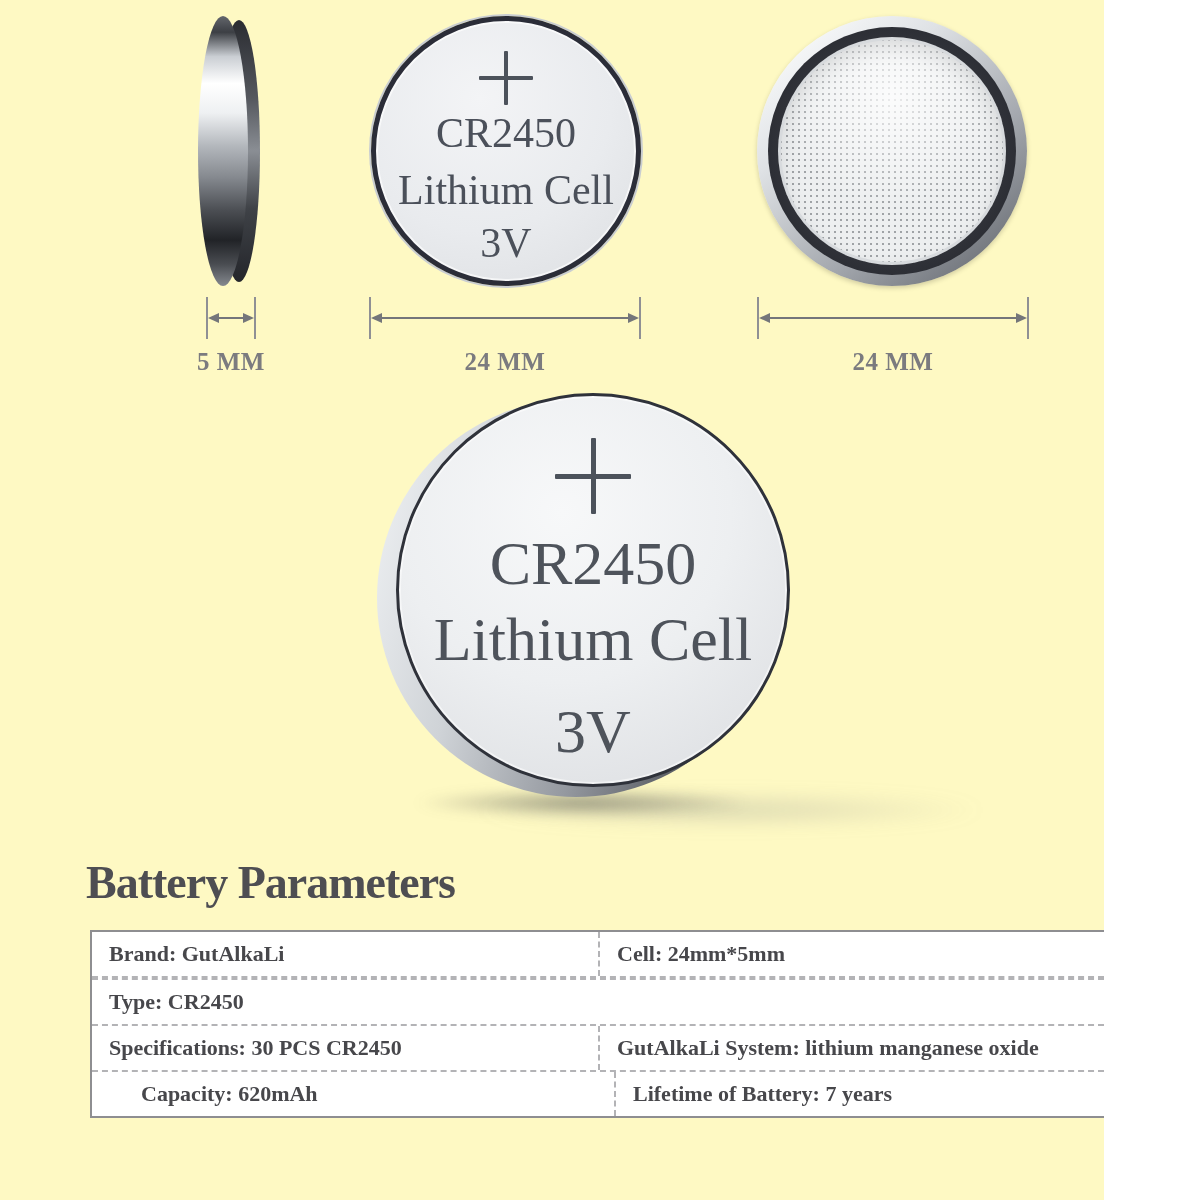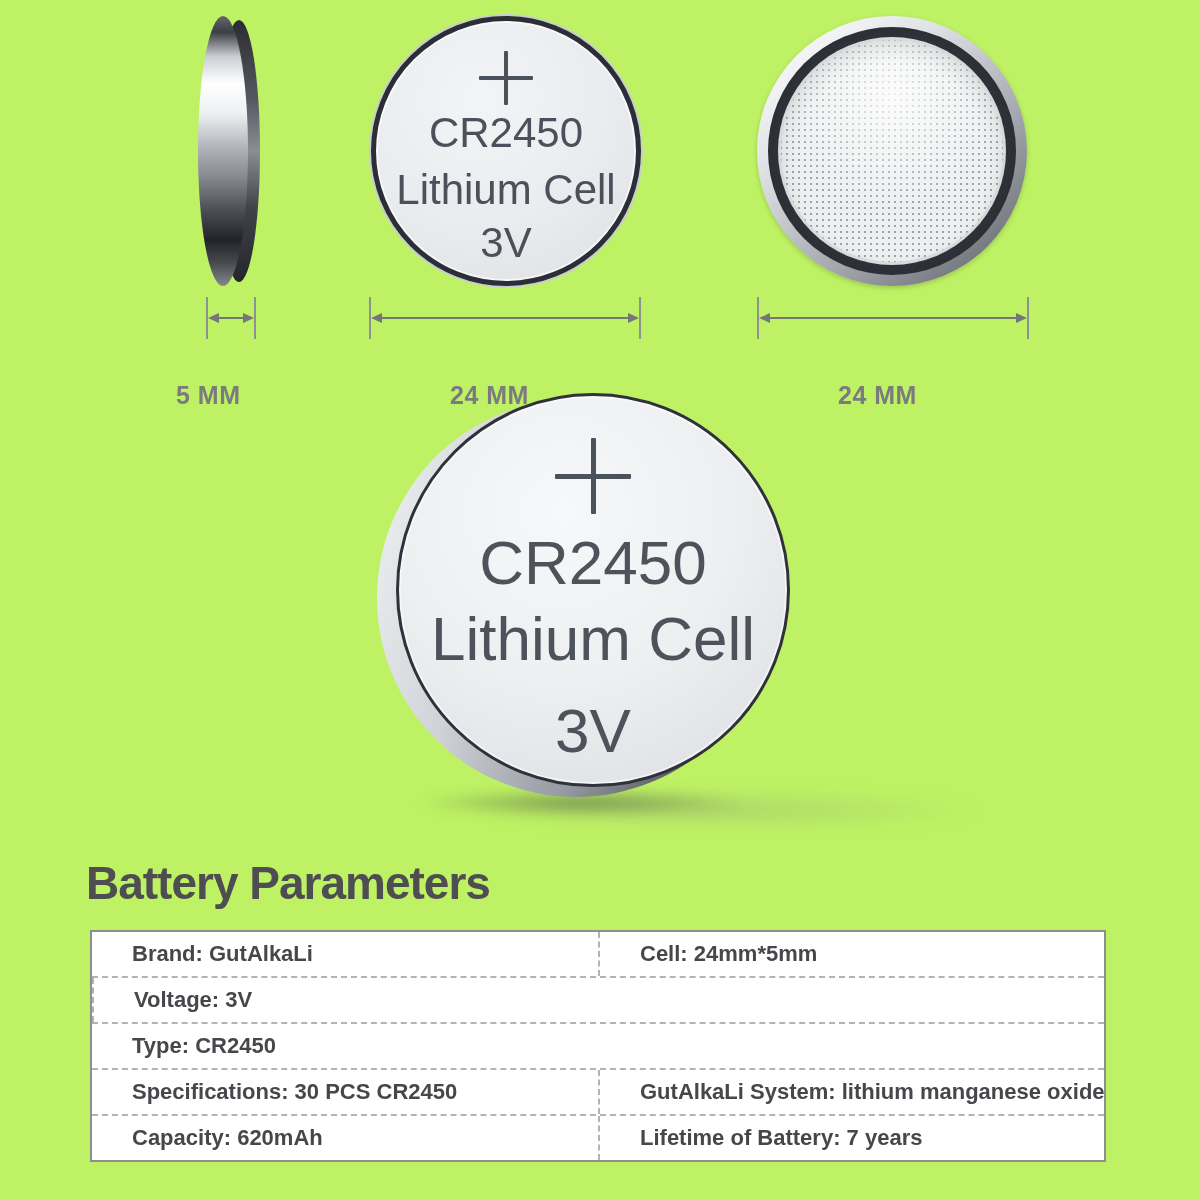--- a/index.html
+++ b/index.html
@@ -1,17 +1,17 @@
 <!DOCTYPE html>
 <html><head>
 <meta charset="utf-8">
 <style>
   * { margin:0; padding:0; box-sizing:border-box; }
   body { background:#ffffff; font-family:"Liberation Sans", sans-serif; }
-  .canvas { position:relative; width:1200px; height:1200px; background:#bef264; overflow:hidden; }
+  .canvas { position:relative; width:1104px; height:1200px; background:#fef9c3; overflow:hidden;font-family:Liberation Serif, serif; }
 
   
   .side-batt { position:absolute; left:197px; top:13px; width:64px; height:276px; }
 
   
   .front-batt {
     position:absolute; left:371px; top:16px; width:270px; height:270px;
     border-radius:50%;
     background: radial-gradient(circle at 40% 30%, #f3f4f6 0%, #e9ebee 55%, #dcdee1 100%);
     border:5px solid #2b2d38;
@@ -52,22 +52,22 @@
 
   
   .dim { position:absolute; height:42px; }
   .dim .tick { position:absolute; top:0; width:2px; height:42px; background:#8f9094; }
   .dim .tick.l { left:0; } .dim .tick.r { right:0; }
   .dim .shaft { position:absolute; top:20px; left:4px; right:4px; height:2px; background:#74767a; }
   .dim .shaft::before { content:''; position:absolute; left:-2px; top:-4px;
     border-top:5px solid transparent; border-bottom:5px solid transparent; border-right:11px solid #74767a; }
   .dim .shaft::after { content:''; position:absolute; right:-2px; top:-4px;
     border-top:5px solid transparent; border-bottom:5px solid transparent; border-left:11px solid #74767a; }
-  .dim-label { position:absolute; width:110px; text-align:left;
-    font-size:25px; font-weight:bold; color:#7b7b7f; letter-spacing:.5px;margin-top:33px; }
+  .dim-label { position:absolute; width:110px; text-align:center;
+    font-size:25px; font-weight:bold; color:#7b7b7f; letter-spacing:.5px; }
 
   
   .big-shadow1 { position:absolute; left:412px; top:789px; width:340px; height:28px;
     background: radial-gradient(ellipse at center, rgba(55,58,63,.5), rgba(55,58,63,0) 70%);
     border-radius:50%; filter: blur(6px); }
   .big-shadow2 { position:absolute; left:470px; top:794px; width:520px; height:32px;
     background: radial-gradient(ellipse at center, rgba(120,125,130,.30), rgba(120,125,130,0) 70%);
     border-radius:50%; filter: blur(9px); }
   .big-rim { position:absolute; left:377px; top:399px; width:398px; height:398px; border-radius:50%;
     background: linear-gradient(105deg, #f2f4f6 0%, #cfd3d7 30%, #9599a0 58%, #4a4d54 85%); }
@@ -83,22 +83,22 @@
   .big-face .line2 { margin-top:10px; }
   .big-face .line3 { margin-top:26px; }
   .big-face .batt-text { font-size:62px; line-height:66px; color:#4e535b; }
 
   
   .params-title { position:absolute; left:86px; top:858px;
     font-size:46px; line-height:1.1; font-weight:900; letter-spacing:-1px; color:#4e4e52; }
   .params-table { position:absolute; left:90px; top:930px; width:1016px;
     border:2px solid #8e8e91; background:#ffffff; }
   .t-row { display:grid; grid-template-columns: 1fr 1fr; border-bottom:2px dashed #b3b3b6; }
-  .t-row:last-child { border-bottom:none; }
-  .t-cell { height:44px; line-height:44px; padding-left:40px;
+  .t-row:last-child { border-bottom:none;margin-left:32px; }
+  .t-cell { height:44px; line-height:44px; padding-left:17px;
     font-size:22px; font-weight:bold; color:#47474b; white-space:nowrap; overflow:hidden; }
   .t-cell.right { border-left:2px dashed #b3b3b6; }
 </style>
 </head>
 <body>
 
 <div class="canvas">
 
   <div class="side-batt">
     <svg width="64" height="276" viewBox="0 0 64 276">
@@ -180,21 +180,20 @@
   </div>
 
   <div class="params-title">Battery Parameters</div>
 
   <div class="params-table">
     <div class="t-row">
       <div class="t-cell left">Brand: GutAlkaLi</div>
       <div class="t-cell right">Cell: 24mm*5mm</div>
     </div>
     <div class="t-row">
-      <div class="t-cell right">Voltage: 3V</div>
     </div>
     <div class="t-row">
       <div class="t-cell left">Type: CR2450</div>
     </div>
     <div class="t-row">
       <div class="t-cell left">Specifications: 30 PCS CR2450</div>
       <div class="t-cell right">GutAlkaLi System: lithium manganese oxide</div>
     </div>
     <div class="t-row">
       <div class="t-cell left">Capacity: 620mAh</div>

